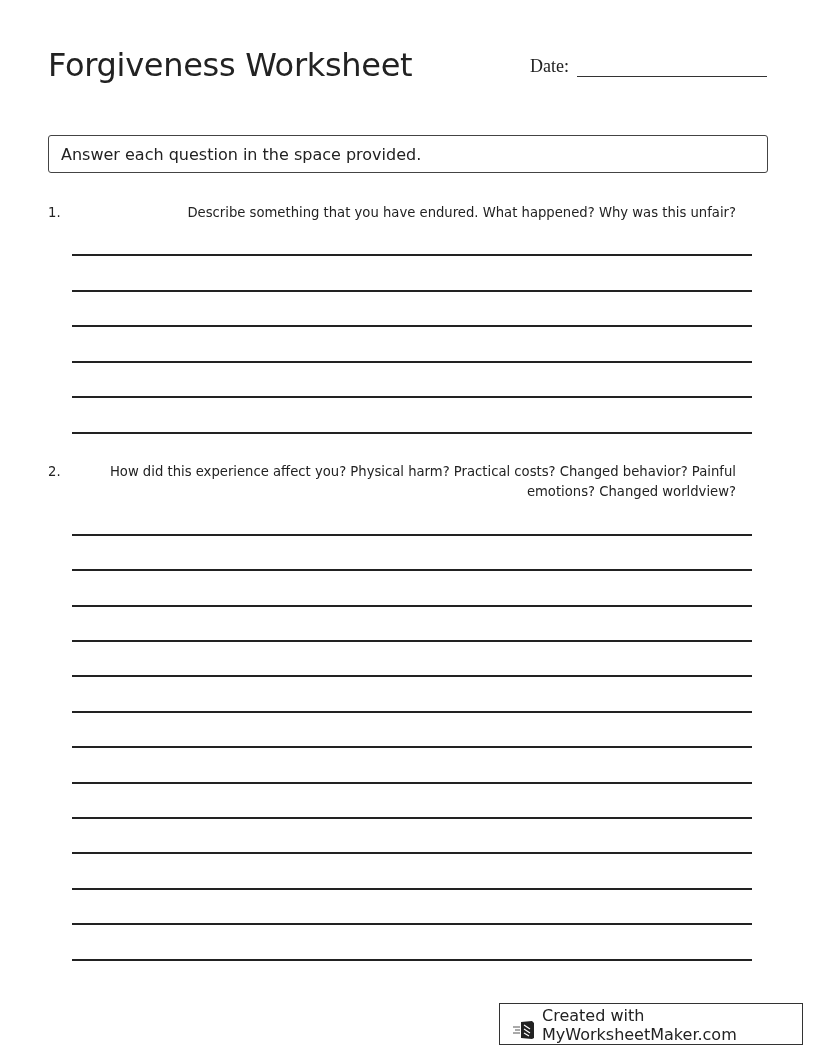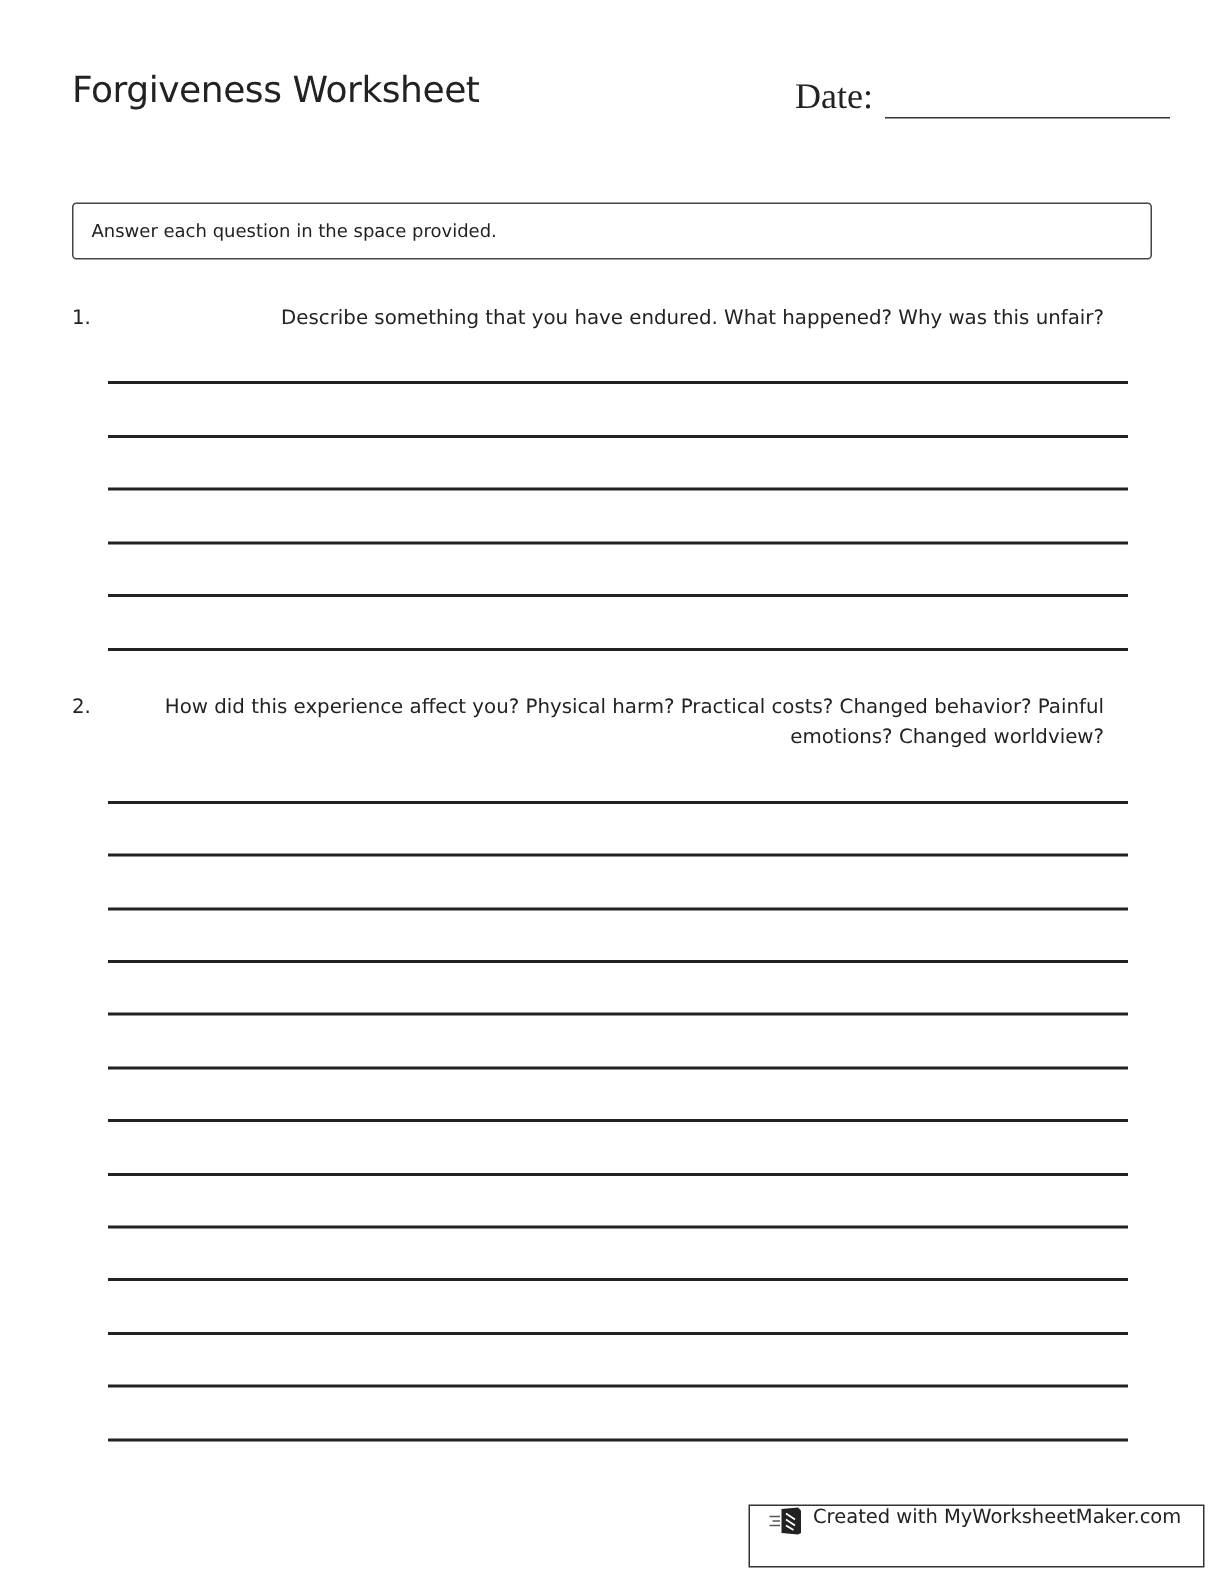--- a/index.html
+++ b/index.html
@@ -1,25 +1,25 @@
 <!DOCTYPE html>
 <html><head>
   <meta charset="utf-8">
   <style>
     html, body { margin:0; padding:0; background:#ffffff; }
     body { width:816px; height:1056px; position:relative; overflow:hidden; color:#222; }
-    .title { position:absolute; left:48px; top:46px; font-family:"DejaVu Sans", sans-serif; font-size:24px; font-weight:normal; color:#222; letter-spacing:-0.3px; }
-    .date-wrap { position:absolute; left:530px; top:52px; font-family:"Liberation Serif", serif; font-size:24px; color:#222; display:flex; align-items:flex-end; }
+    .title { position:absolute; left:48px; top:46px; font-family:"DejaVu Sans", sans-serif; font-size:32px; font-weight:normal; color:#222; letter-spacing:-0.3px; }
+    .date-wrap { position:absolute; left:530px; top:52px; font-family:"Liberation Serif", serif; font-size:18px; color:#222; display:flex; align-items:flex-end; }
     .date-line { display:inline-block; width:190px; border-bottom:1.5px solid #333; margin-left:8px; height:24px; }
-    .instructions { position:absolute; left:48px; top:135px; width:706px; height:36px; border:1.5px solid #444; border-radius:3px; box-sizing:content-box; padding:0 0 0 12px; display:flex; align-items:center; font-family:"DejaVu Sans", sans-serif; font-size:12px; color:#222; }
+    .instructions { position:absolute; left:48px; top:135px; width:706px; height:36px; border:1.5px solid #444; border-radius:3px; box-sizing:content-box; padding:0 0 0 12px; display:flex; align-items:center; font-family:"DejaVu Sans", sans-serif; font-size:16px; color:#222; }
     .question { position:absolute; left:48px; font-family:"DejaVu Sans", sans-serif; font-size:13.2px; line-height:20px; color:#222; display:flex; }
     .q-num { width:28px; flex:none; }
     .q-text { width:660px;text-align:right; }
     .ans-line { position:absolute; left:72px; width:680px; height:0; border-top:2.5px solid #222; }
-    .footer { position:absolute; left:499px; top:1003px; width:304px; height:42px; border:1.5px solid #333; display:flex; align-items:flex-start; box-sizing:border-box; padding-left:12px; font-family:"DejaVu Sans", sans-serif; font-size:13px; color:#222; }
+    .footer { position:absolute; left:499px; top:1003px; width:304px; height:42px; border:1.5px solid #333; display:flex; align-items:flex-end; box-sizing:border-box; padding-left:12px; font-family:"DejaVu Sans", sans-serif; font-size:16px; color:#222; }
     .footer svg { margin-right:6px; flex:none; }
   </style>
 </head>
 <body>
 
 <div class="title">Forgiveness Worksheet</div>
 
 <div class="date-wrap">
   <span>Date:</span>
   <span class="date-line"></span>

